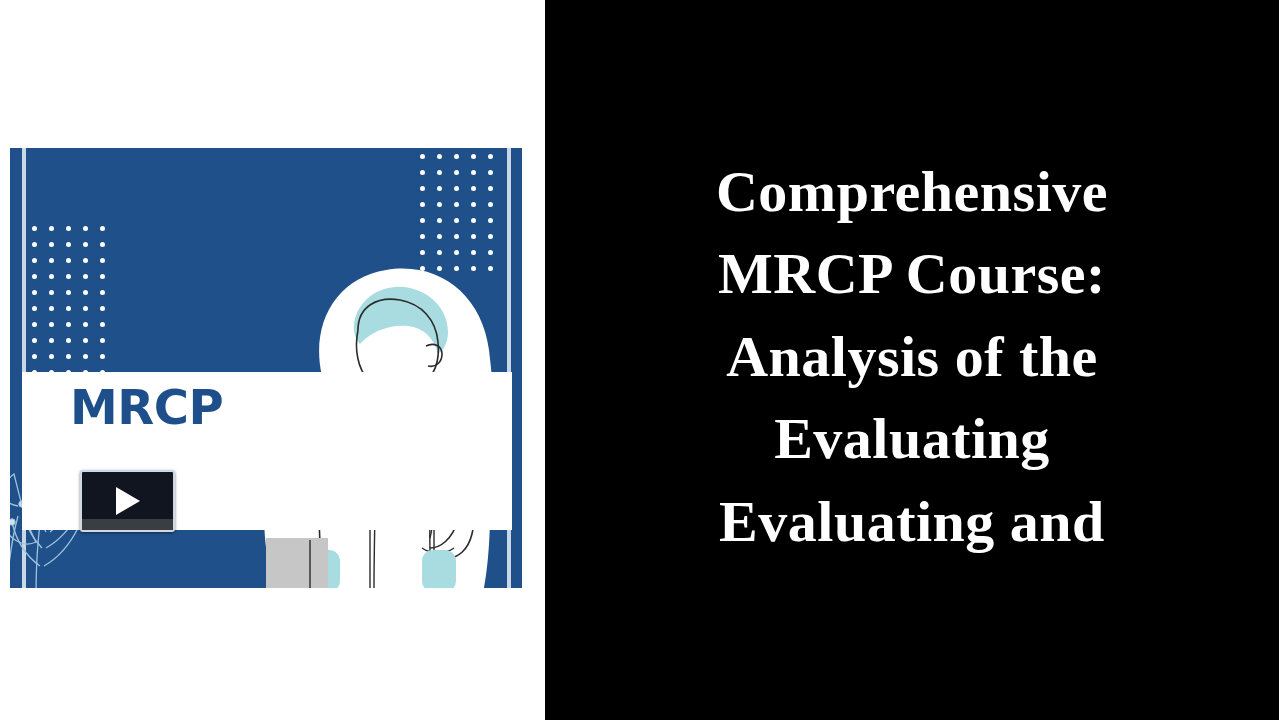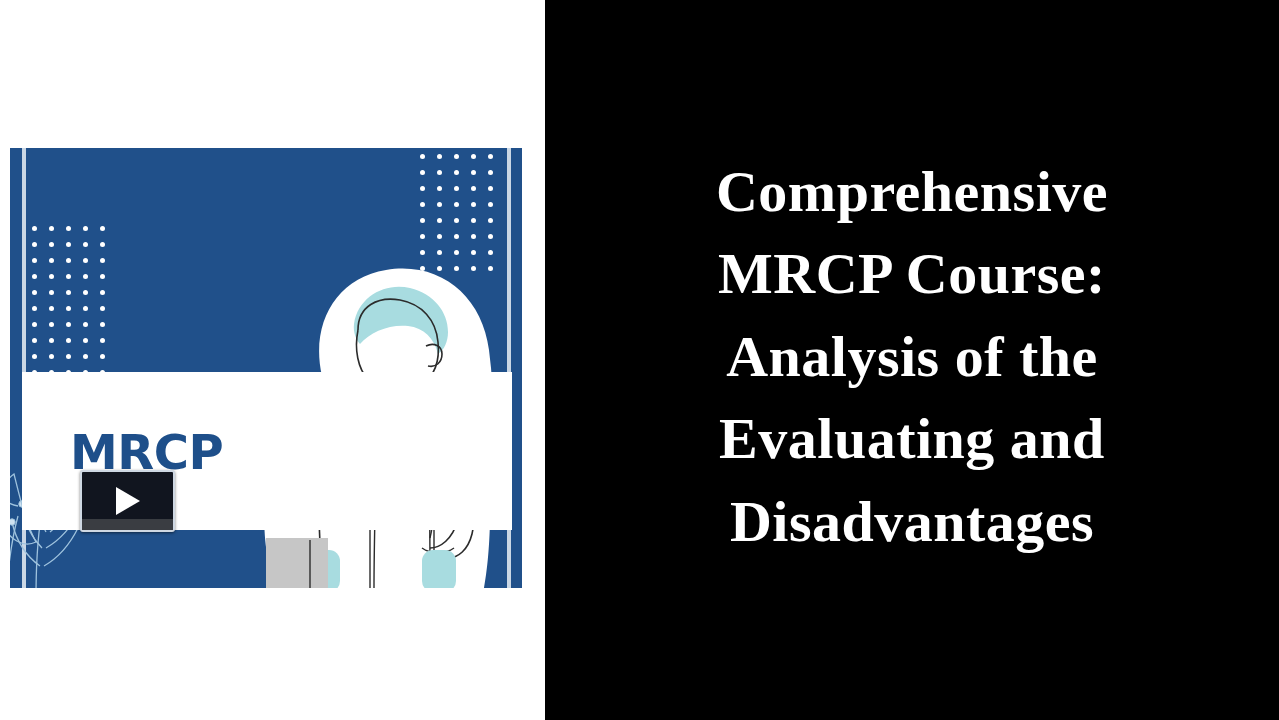--- a/index.html
+++ b/index.html
@@ -38,21 +38,21 @@
   
   #wordmark{
     position:absolute;left:60px;top:236px;width:330px;
     color:#1e4f8a;
     font-family:"DejaVu Sans", sans-serif;
     font-weight:bold;
     font-size:48px;line-height:0.96;
     letter-spacing:-0.5px;
     text-align:left;
   }
-  #wordmark .l1{display:block;margin-top:45px;}
+  #wordmark .l1{display:block;}
   #wordmark .l2{display:block;}
 
   
   #doctor{position:absolute;left:248px;top:110px;width:268px;height:330px;}
 
   
   #botanical{position:absolute;left:-14px;top:300px;width:130px;height:150px;}
 
   
   #play-overlay{
@@ -296,18 +296,18 @@
       </div>
 
     </div>
   </div>
 
   <div id="right-panel">
     <div id="title">
       <span class="tline">Comprehensive</span>
       <span class="tline">MRCP Course:</span>
       <span class="tline">Analysis of the</span>
+      <span class="tline">Evaluating</span>
       <span class="tline">Evaluating and</span>
-      <span class="tline">Disadvantages</span>
     </div>
   </div>
 
 </div>
 
 </body></html>

